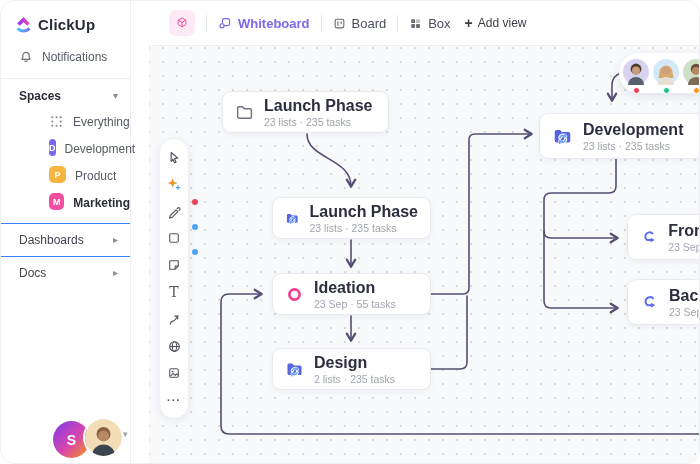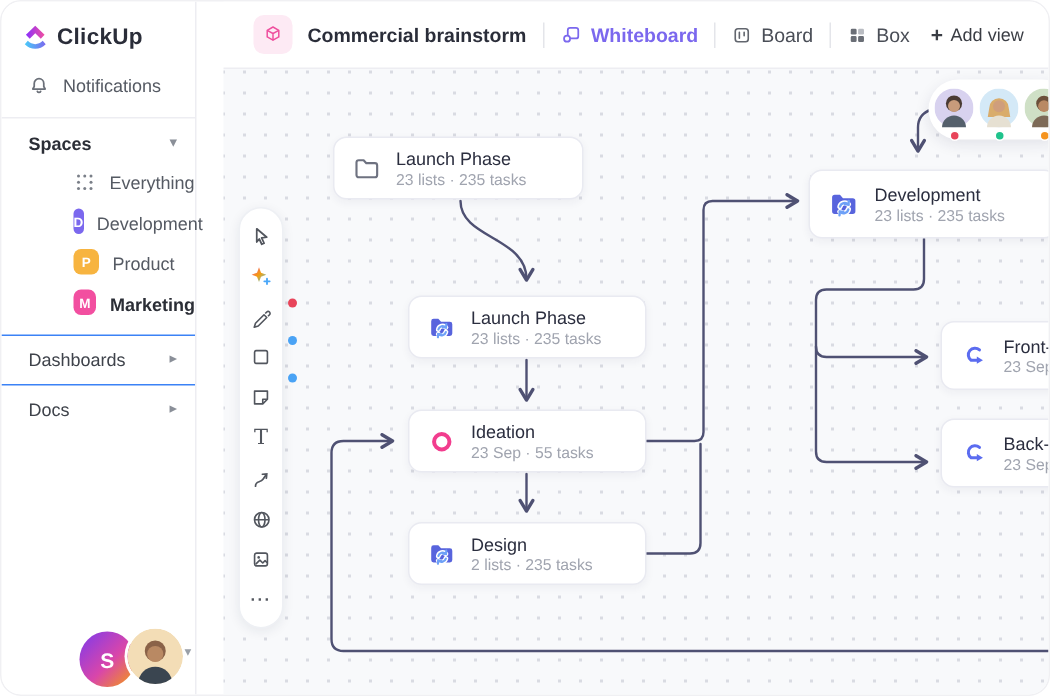--- a/index.html
+++ b/index.html
@@ -47,21 +47,21 @@
   
   .canvas { position:relative; flex:1; background:#f8f9fb; overflow:hidden;
             background-image:radial-gradient(circle,#d9dbe2 1.2px,transparent 1.3px);
             background-size:14px 14px; background-position:7px 9px; }
   .lines { position:absolute; left:0; top:0; z-index:1; pointer-events:none; }
 
   .node { position:absolute; z-index:2; background:#fff; border:1px solid #e9eaf1; border-radius:9px;
           box-shadow:0 2px 6px rgba(30,32,70,.05); display:flex; align-items:center; gap:10px;
           padding:7px 12px; cursor:pointer; white-space:nowrap; }
   .ntext { display:flex; flex-direction:column; gap:1px; }
-  .ntitle { font-size:12px; font-weight:normal; color:#2b2e3f; }
+  .ntitle { font-size:16px; font-weight:bold; color:#2b2e3f; }
   .nsub { font-size:10.5px; color:#a0a4af; }
   .n1 { left:73px; top:45px; width:167px; height:42px; }
   .n2 { left:123px; top:151px; width:159px; height:42px; }
   .n3 { left:123px; top:227px; width:159px; height:42px; }
   .n4 { left:123px; top:302px; width:159px; height:42px; }
   .n5 { left:390px; top:67px; width:166px; height:46px; }
   .n6 { left:478px; top:168px; width:152px; height:46px; }
   .n7 { left:478px; top:233px; width:152px; height:46px; }
 
   
@@ -171,21 +171,20 @@
 
   <div class="main">
 
     <div class="topbar">
       <span class="doc-ic">
         <svg width="16" height="16" viewBox="0 0 24 24" fill="none" stroke="#ef4f9e" stroke-width="1.5" stroke-linejoin="round">
           <path d="M12 4.5 L17.8 7.8 V14.4 L12 17.7 L6.2 14.4 V7.8 Z"></path>
           <path d="M6.2 7.8 L12 11 L17.8 7.8 M12 11 V17.7"></path>
         </svg>
       </span>
-      <span class="doc-title">Commercial brainstorm</span>
       <span class="vsep"></span>
 
       <span class="view-tab active">
         <svg width="14" height="14" viewBox="0 0 18 18" fill="none" stroke="#7b68ee" stroke-width="1.5">
           <rect x="5.8" y="3.4" width="9" height="9" rx="2"></rect>
           <circle cx="5.2" cy="12.6" r="2.6" fill="#fff"></circle>
         </svg>
         <span>Whiteboard</span>
       </span>
       <span class="vsep"></span>

